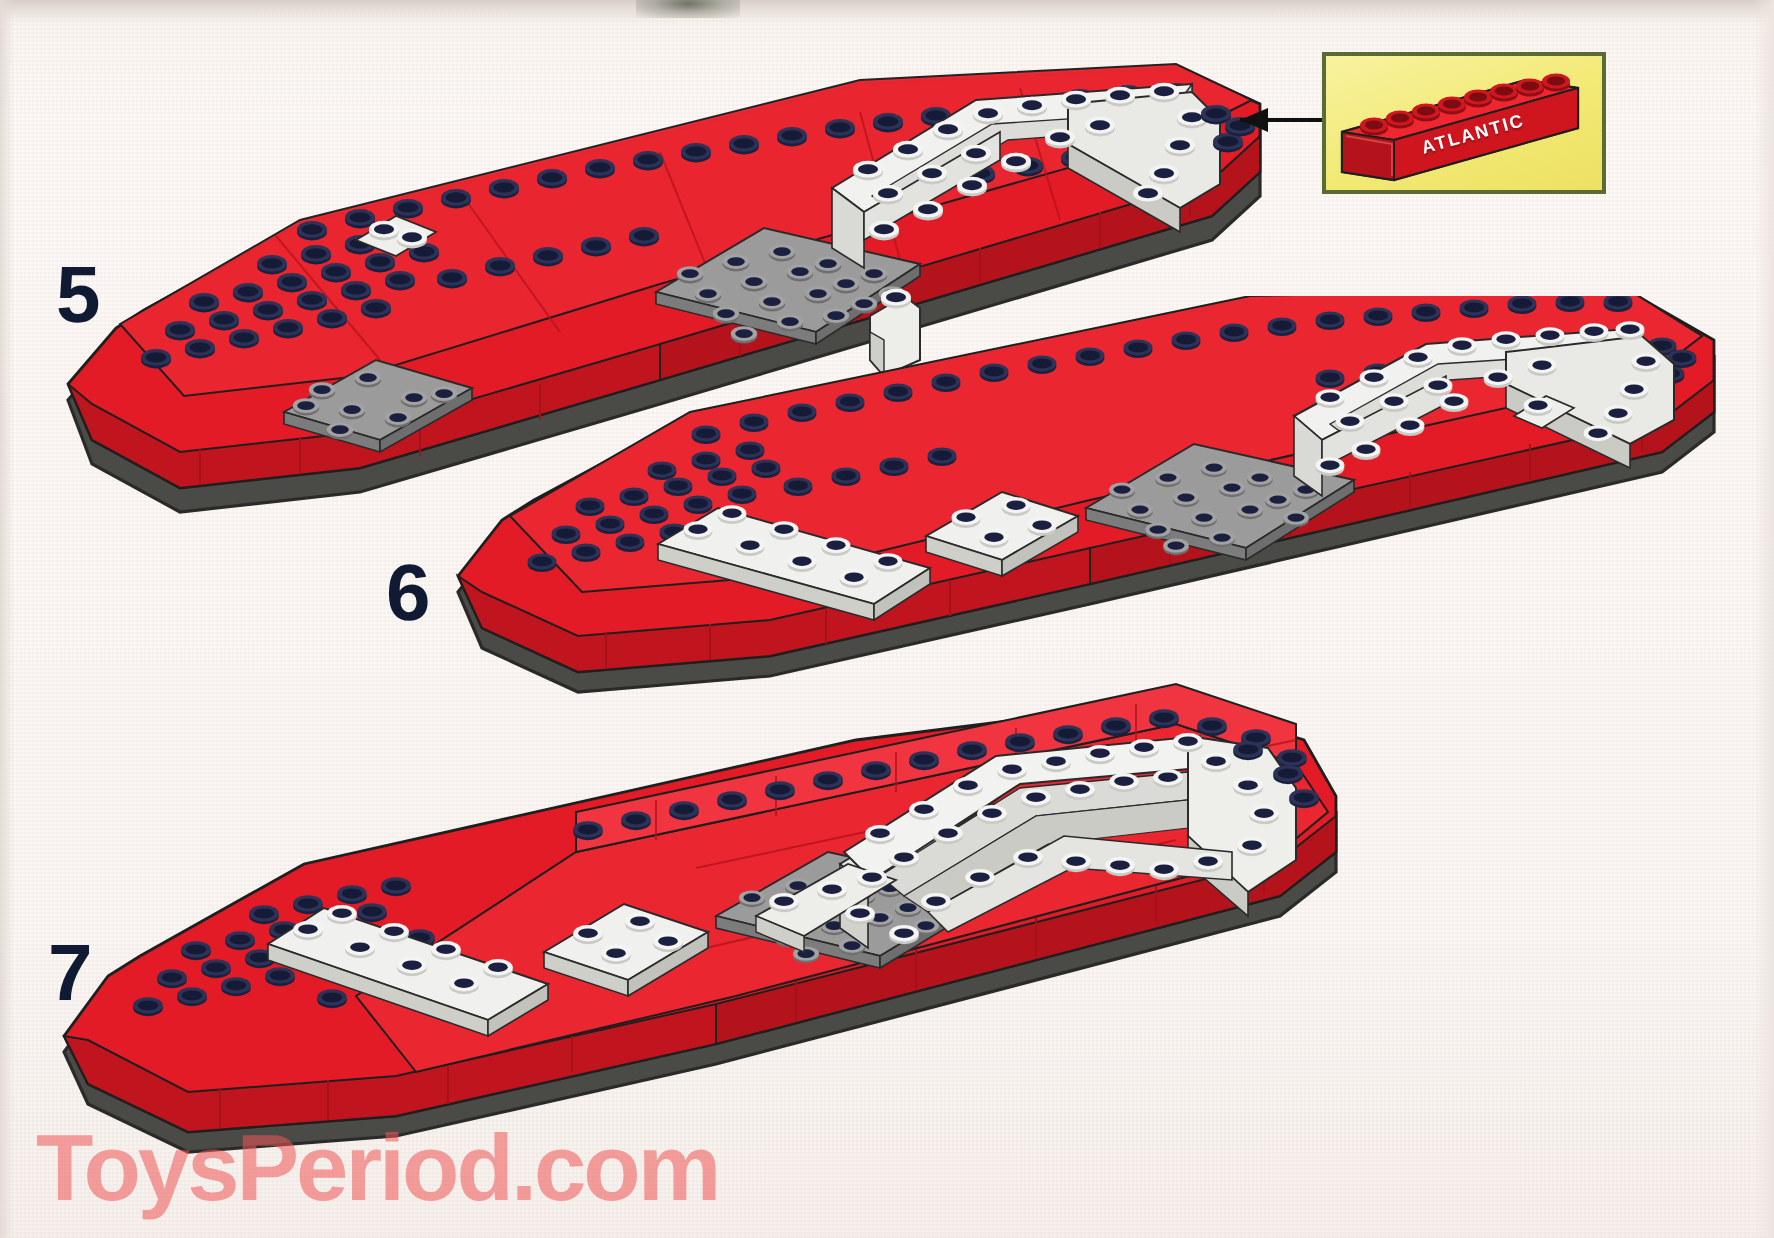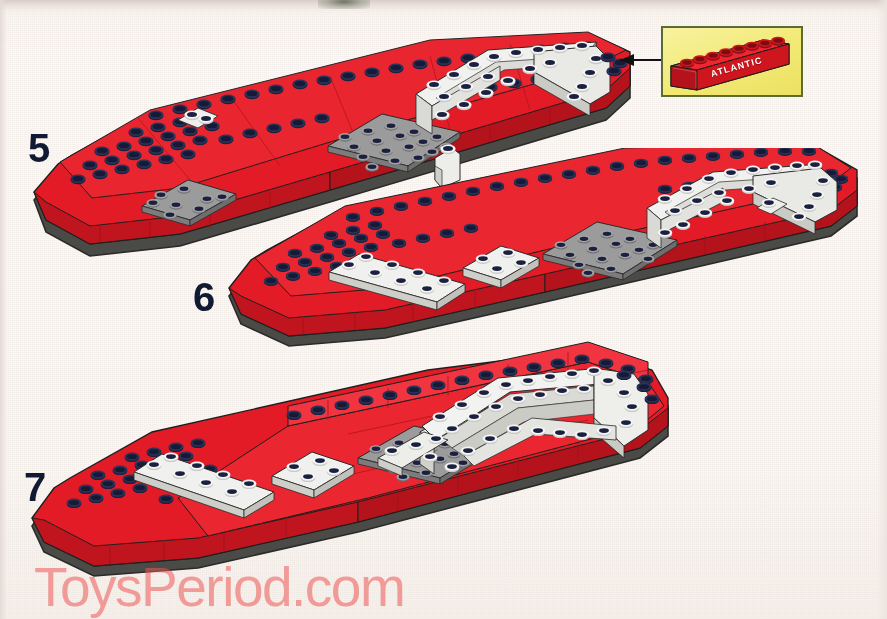--- a/index.html
+++ b/index.html
@@ -77,24 +77,24 @@
   }
   #inset-inner {
     position: absolute;
     inset: 0;
     background: linear-gradient(160deg, #f8f2a0 0%, #f2e974 55%, #ece163 100%);
   }
 
   
   #watermark {
     position: absolute;
-    left: 34px;
+    left: 18px;
     top: 560px;
-    font-size: 55px;
-    font-weight: normal;
+    font-size: 47px;
+    font-weight: bold;
     color: rgba(238, 86, 86, 0.55);
     font-family: "Liberation Sans", sans-serif;
     letter-spacing: -1.5px;
     white-space: nowrap;
     line-height: 1;
   }
 </style>
 </head>
 <body>
 

